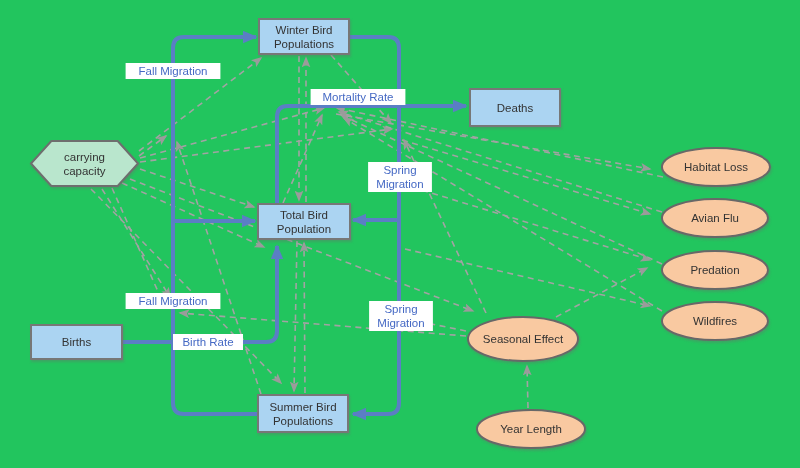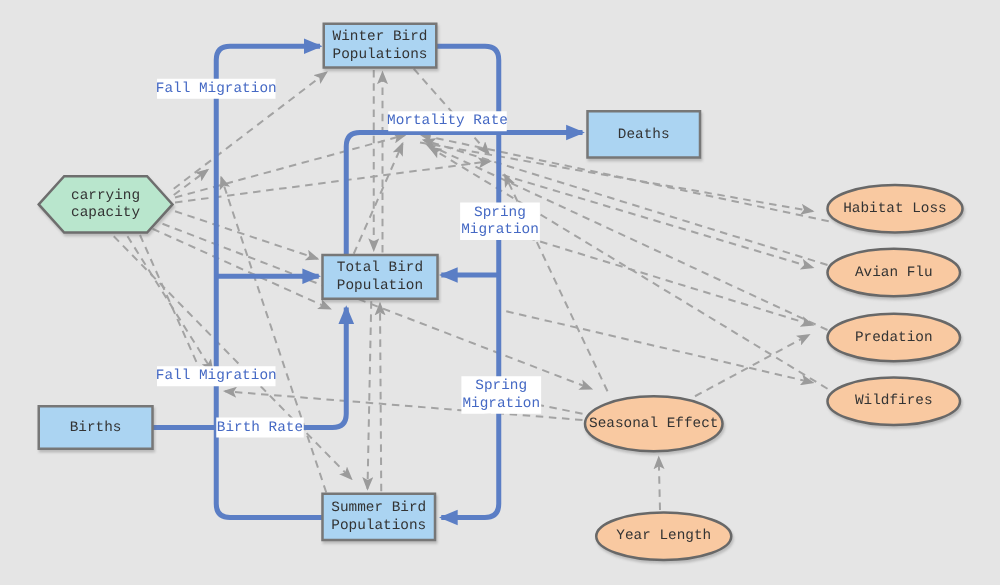--- a/index.html
+++ b/index.html
@@ -1,18 +1,18 @@
 <!DOCTYPE html>
 <html><head>
 <meta charset="utf-8">
 <style>
   html, body { margin: 0; padding: 0; background: #ffffff; }
   .canvas-wrap {
-    width: 800px; height: 468px; background: #e5e5e5; position: relative;
-    font-family: Liberation Mono, monospace;
+    width: 800px; height: 468px; background: #22c55e; position: relative;
+    font-family: Liberation Sans, sans-serif;
   }
   svg { display: block; }
   .node-shape { filter: drop-shadow(1.5px 2px 1px rgba(110,110,110,0.35)); }
   .node-label { font-size: 11.5px; }
   .flow-label { font-size: 11.5px; }
 </style>
 </head>
 <body>
 
 <div class="canvas-wrap">

